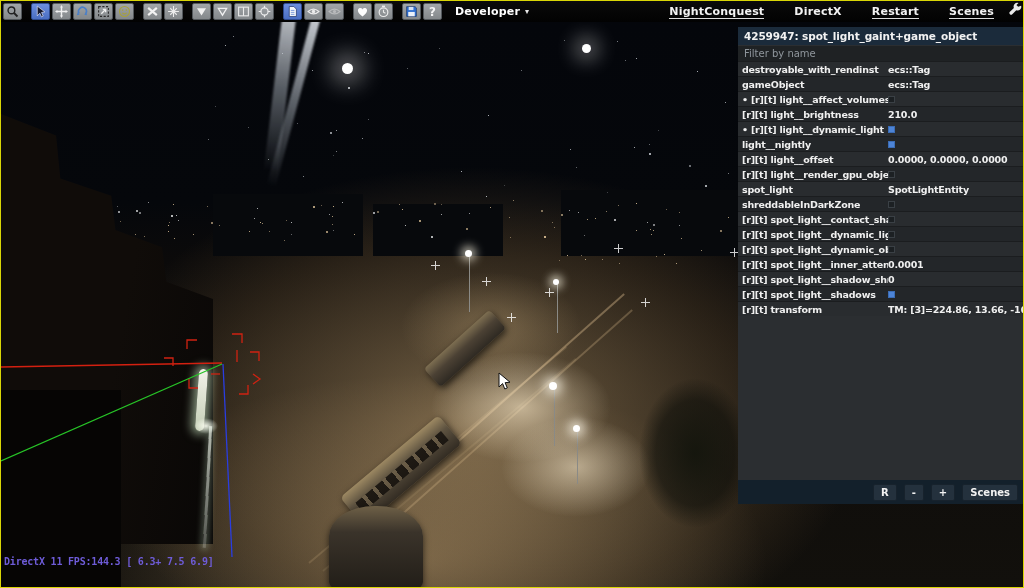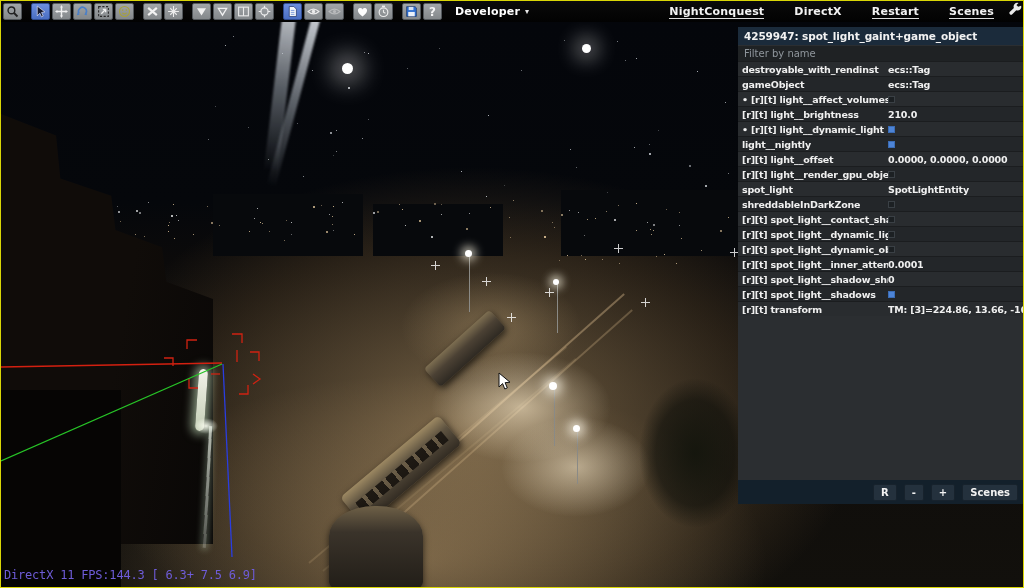--- a/index.html
+++ b/index.html
@@ -122,22 +122,22 @@
     border-radius:5px;
     background:linear-gradient(rgba(255,255,245,.95), rgba(228,240,212,.85));
     box-shadow:0 0 10px 4px rgba(225,255,215,.55); }
   .pole-glow2 { left:205px; top:404px; width:3px; height:122px; transform:rotate(3deg);
     background:linear-gradient(rgba(240,248,235,.75), rgba(220,230,215,.35));
     box-shadow:0 0 6px 2px rgba(210,240,205,.3); }
   .pole-base { left:193px; top:396px; width:24px; height:16px; border-radius:50%;
     background:radial-gradient(closest-side, rgba(255,255,245,.9), rgba(0,0,0,0)); }
 
   .fps {
-    left:3px; bottom:5px; color:#6e5cd8; font-family:"DejaVu Sans Mono", monospace;
-    font-size:12px; font-weight:normal; letter-spacing:-.2px;
+    left:3px; bottom:20px; color:#6e5cd8; font-family:"DejaVu Sans Mono", monospace;
+    font-size:10px; font-weight:bold; letter-spacing:-.2px;
   }
   .cursor-svg { left:497px; top:350px; }
 
   
   .panel {
     position:absolute; left:737px; top:26px; width:286px; height:477px;
     background:#2b2e31; display:flex; flex-direction:column; z-index:40;
     font-size:10px;
   }
   .panel-header {

